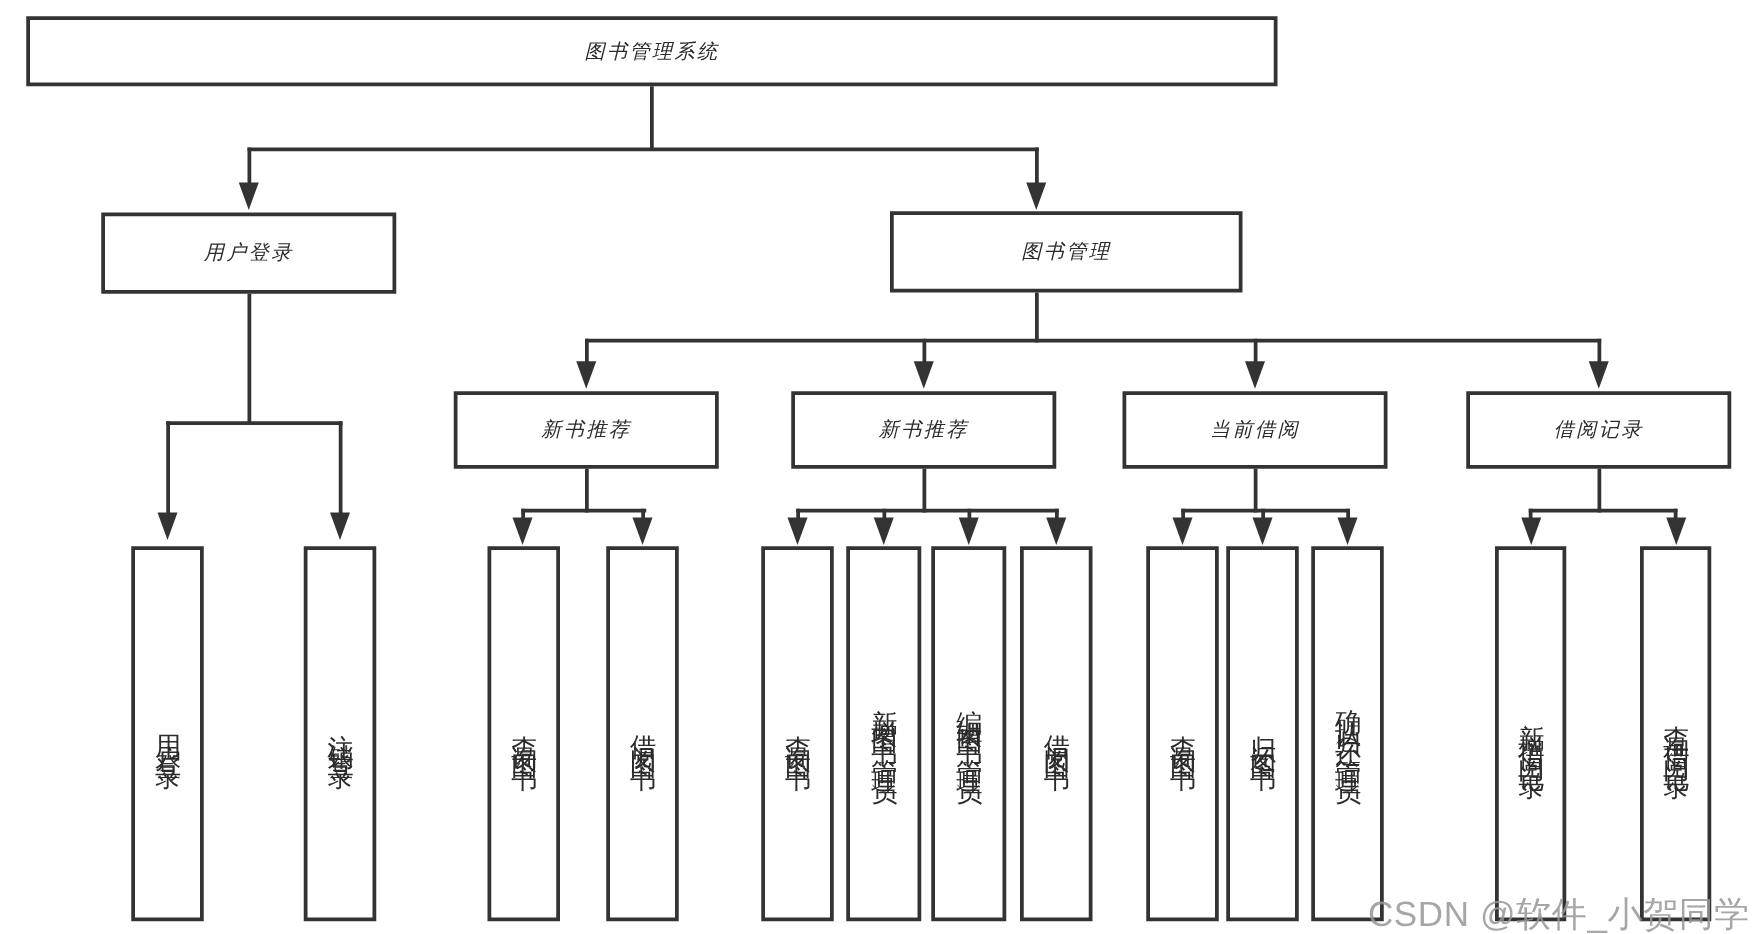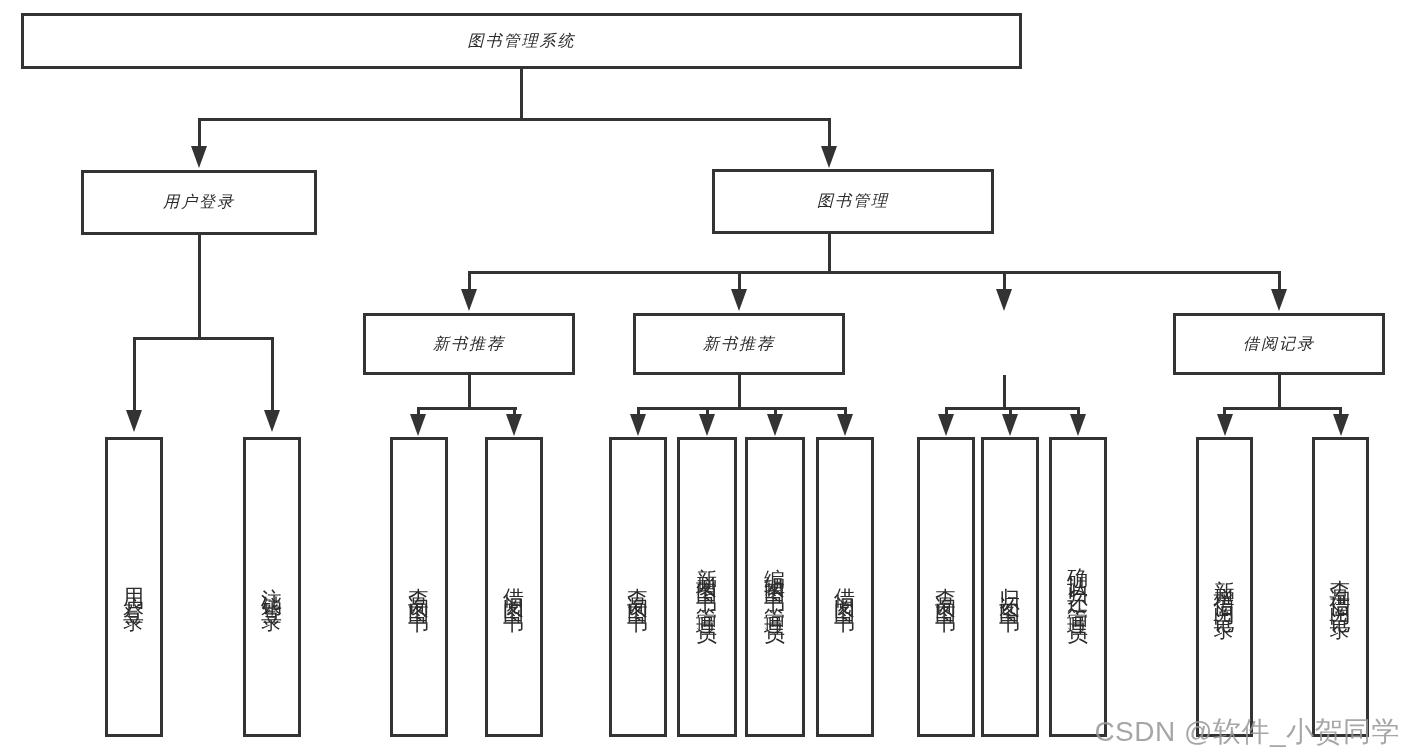--- a/index.html
+++ b/index.html
@@ -100,20 +100,23 @@
   <div class="arr" style="left:996px; top:289px;"></div>
   <div class="line" style="left:1278px; top:271px; width:3px; height:21px;"></div>
   <div class="arr" style="left:1271px; top:289px;"></div>
 
   <div class="box" style="left:363px; top:313px; width:212px; height:62px;">
     <span class="hlabel">新书推荐</span>
   </div>
   <div class="box" style="left:633px; top:313px; width:212px; height:62px;">
     <span class="hlabel">新书推荐</span>
   </div>
+  <div class="box" style="left:898px; top:313px; width:212px; height:62px;">
+    <span class="hlabel">当前借阅</span>
+  </div>
   <div class="box" style="left:1173px; top:313px; width:212px; height:62px;">
     <span class="hlabel">借阅记录</span>
   </div>
 
   <div class="line" style="left:468px; top:375px; width:3px; height:35px;"></div>
   <div class="line" style="left:417px; top:407px; width:100px; height:3px;"></div>
   <div class="line" style="left:417px; top:407px; width:3px; height:9px;"></div>
   <div class="arr" style="left:410px; top:414px;"></div>
   <div class="line" style="left:513px; top:407px; width:3px; height:9px;"></div>
   <div class="arr" style="left:506px; top:414px;"></div>

